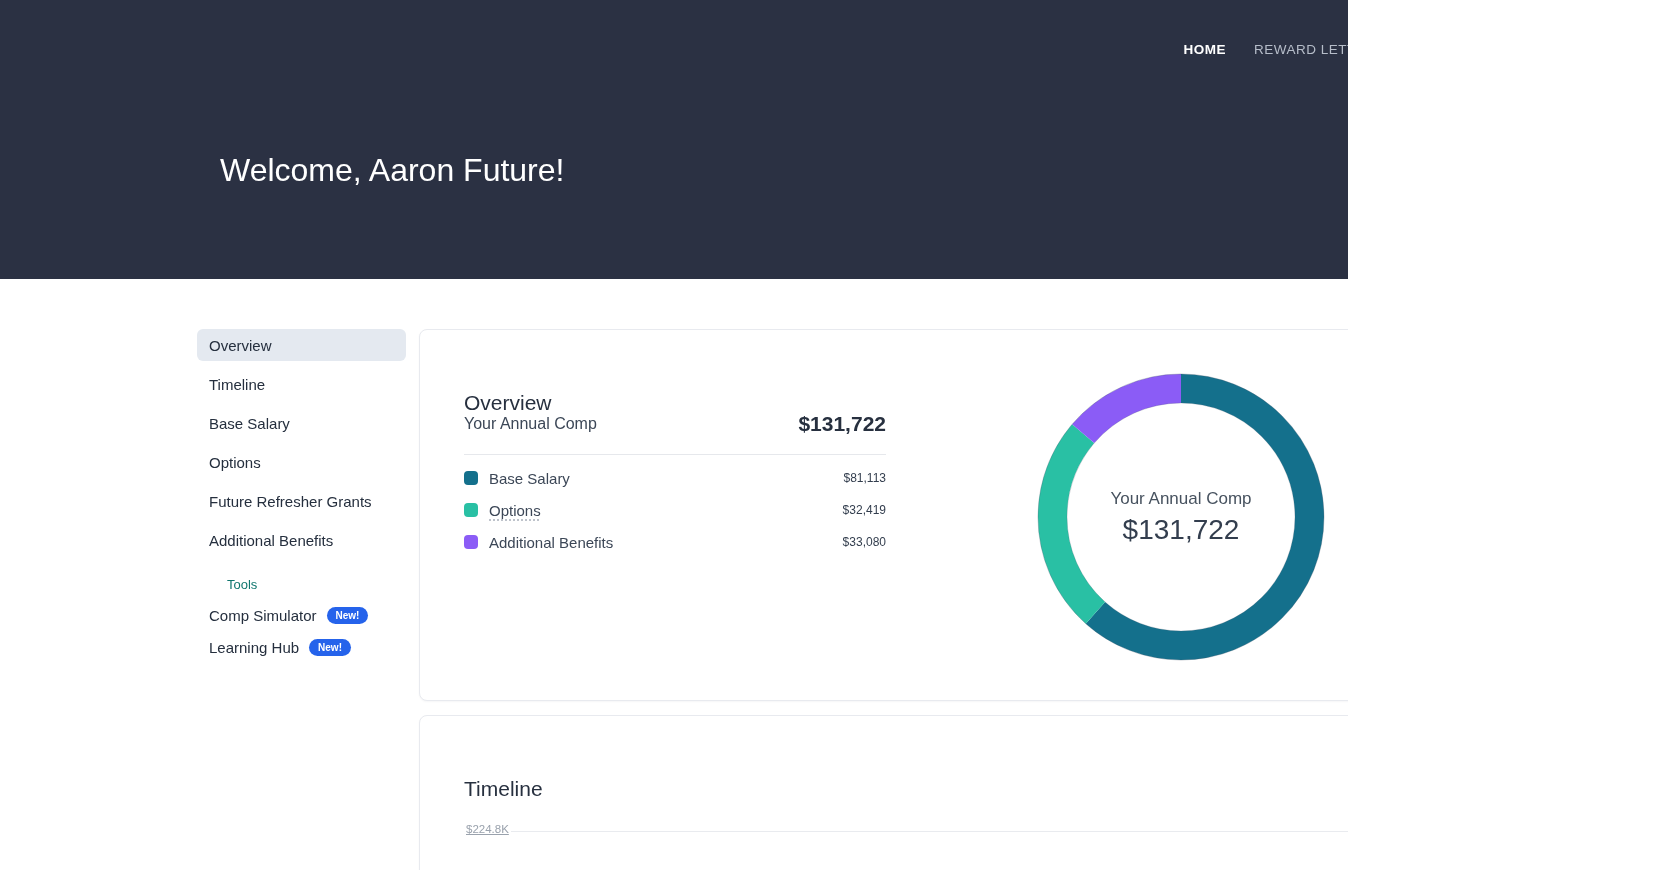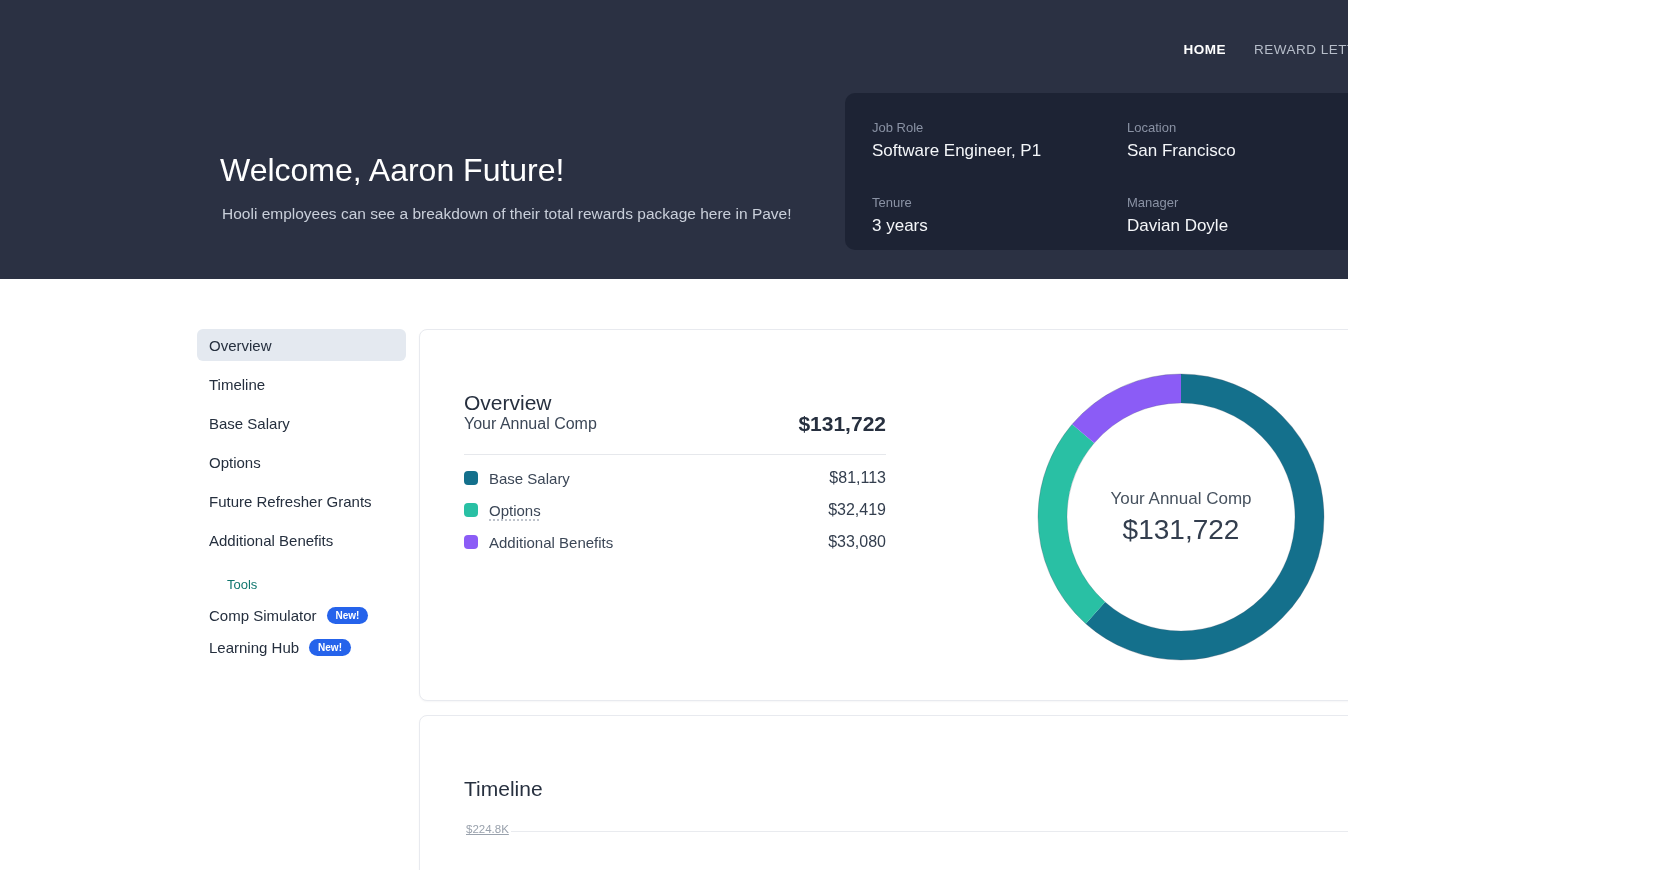--- a/index.html
+++ b/index.html
@@ -38,21 +38,21 @@
   .total-row { position:absolute; left:44px; top:82px; width:422px; display:flex; justify-content:space-between; align-items:center; }
   .total-label { font-size:16px; color:#3c4757; }
   .total-value { font-size:21px; font-weight:600; color:#27303f; }
   .divider { position:absolute; left:44px; top:124px; width:422px; height:1px; background:#e6e8ec; }
 
   .legend { position:absolute; left:44px; top:132px; width:422px; }
   .legend-row { height:32px; display:flex; align-items:center; }
   .swatch { width:14px; height:14px; border-radius:4px; margin-right:11px; flex:0 0 auto; }
   .legend-label { font-size:15px; color:#3c4757; }
   .legend-label.dotted { text-decoration:underline dotted #a9b0bb; text-underline-offset:4px; cursor:pointer; }
-  .legend-value { margin-left:auto; font-size:16px; color:#333e4e; }
+  .legend-value { margin-left:auto; font-size:12px; color:#333e4e; }
 
   
   .donut-wrap { position:absolute; left:616px; top:42px; width:290px; height:290px; }
   .donut-center { position:absolute; inset:0; display:flex; flex-direction:column; align-items:center; justify-content:center; text-align:center; pointer-events:none; }
   .donut-center-label { font-size:17px; color:#47525f; }
   .donut-center-value { font-size:28px; color:#333e4e; margin-top:5px; }
 
   
   .y-tick { position:absolute; left:46px; top:107px; font-size:11.5px; color:#9aa2ad;text-decoration:underline; }
   .gridline { position:absolute; left:91px; top:115px; width:916px; height:1px; background:#e9ebef; }
@@ -74,40 +74,21 @@
           </defs>
         <circle cx="12" cy="12" r="12" fill="#d2d6dd"></circle>
         <g clip-path="url(#avclip)">
           <circle cx="12" cy="9.3" r="3.7" fill="#2b3143"></circle>
           <path d="M12 14.6c-4.4 0-8 2.6-8 6.4h16c0-3.8-3.6-6.4-8-6.4z" fill="#2b3143"></path>
         </g>
       </svg>
     </nav>
 
     <h1 class="hero-title">Welcome, Aaron Future!</h1>
-    <p class="hero-sub">Hooli employees can see a breakdown of their total rewards package here in Pave!</p>
 
-    <section class="profile-card">
-      <div>
-        <div class="pf-label">Job Role</div>
-        <div class="pf-value">Software Engineer, P1</div>
-      </div>
-      <div>
-        <div class="pf-label">Location</div>
-        <div class="pf-value">San Francisco</div>
-      </div>
-      <div>
-        <div class="pf-label">Tenure</div>
-        <div class="pf-value">3 years</div>
-      </div>
-      <div>
-        <div class="pf-label">Manager</div>
-        <div class="pf-value">Davian Doyle</div>
-      </div>
-    </section>
   </header>
 
   <aside class="sidebar">
     <div class="side-item active">Overview</div>
     <div class="side-item">Timeline</div>
     <div class="side-item">Base Salary</div>
     <div class="side-item">Options</div>
     <div class="side-item">Future Refresher Grants</div>
     <div class="side-item">Additional Benefits</div>
 

